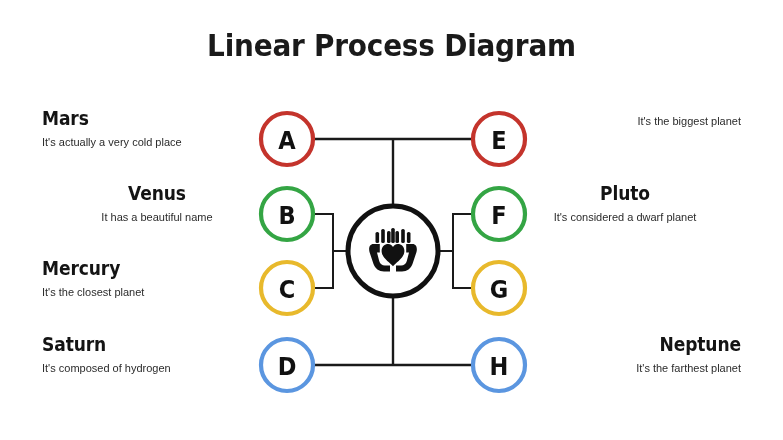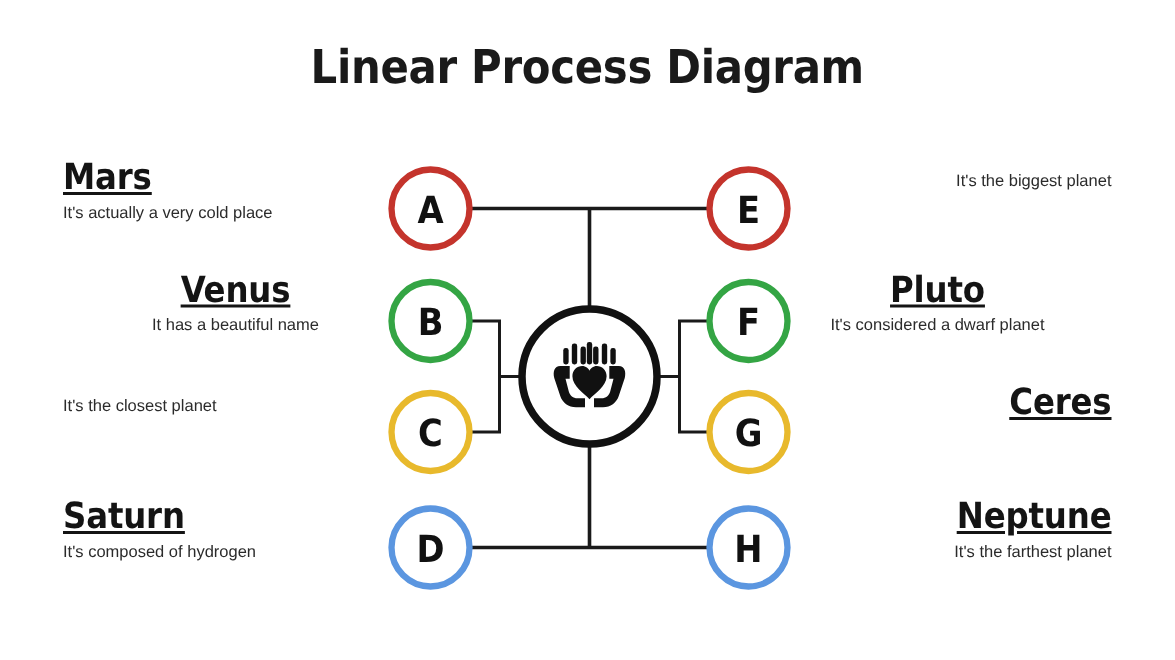--- a/index.html
+++ b/index.html
@@ -53,26 +53,25 @@
     width: 100%;
   }
   .label-block.r0 { top: 0px; }
   .label-block.r1 { top: 75px; text-align: center; }
   .label-block.r2 { top: 150px; }
   .label-block.r3 { top: 226px; }
 
   .label-title {
     font-family: "DejaVu Sans Condensed", "Liberation Sans Narrow", "Liberation Sans", sans-serif;
     font-weight: bold;
-    font-size: 24px;
+    font-size: 19px;
     line-height: 21px;
     color: #141414;
     letter-spacing: -0.1px;
     white-space: nowrap;
-    text-decoration: underline;
   }
   .label-desc {
     font-family: "Liberation Sans", sans-serif;
     font-weight: normal;
     font-size: 11px;
     line-height: 15px;
     color: #2b2b2b;
     margin-top: 6px;
     white-space: nowrap;
   }
@@ -109,20 +108,21 @@
       <div class="label-title">Mars</div>
       <div class="label-desc">It's actually a very cold place</div>
     </div>
 
     <div class="label-block r1">
       <div class="label-title">Venus</div>
       <div class="label-desc">It has a beautiful name</div>
     </div>
 
     <div class="label-block r2">
+      <div class="label-title">Mercury</div>
       <div class="label-desc">It's the closest planet</div>
     </div>
 
     <div class="label-block r3">
       <div class="label-title">Saturn</div>
       <div class="label-desc">It's composed of hydrogen</div>
     </div>
 
   </div>
 
@@ -131,21 +131,20 @@
     <div class="label-block r0">
       <div class="label-desc">It's the biggest planet</div>
     </div>
 
     <div class="label-block r1">
       <div class="label-title">Pluto</div>
       <div class="label-desc">It's considered a dwarf planet</div>
     </div>
 
     <div class="label-block r2">
-      <div class="label-title">Ceres</div>
     </div>
 
     <div class="label-block r3">
       <div class="label-title">Neptune</div>
       <div class="label-desc">It's the farthest planet</div>
     </div>
 
   </div>
 
   <div id="diagram">

